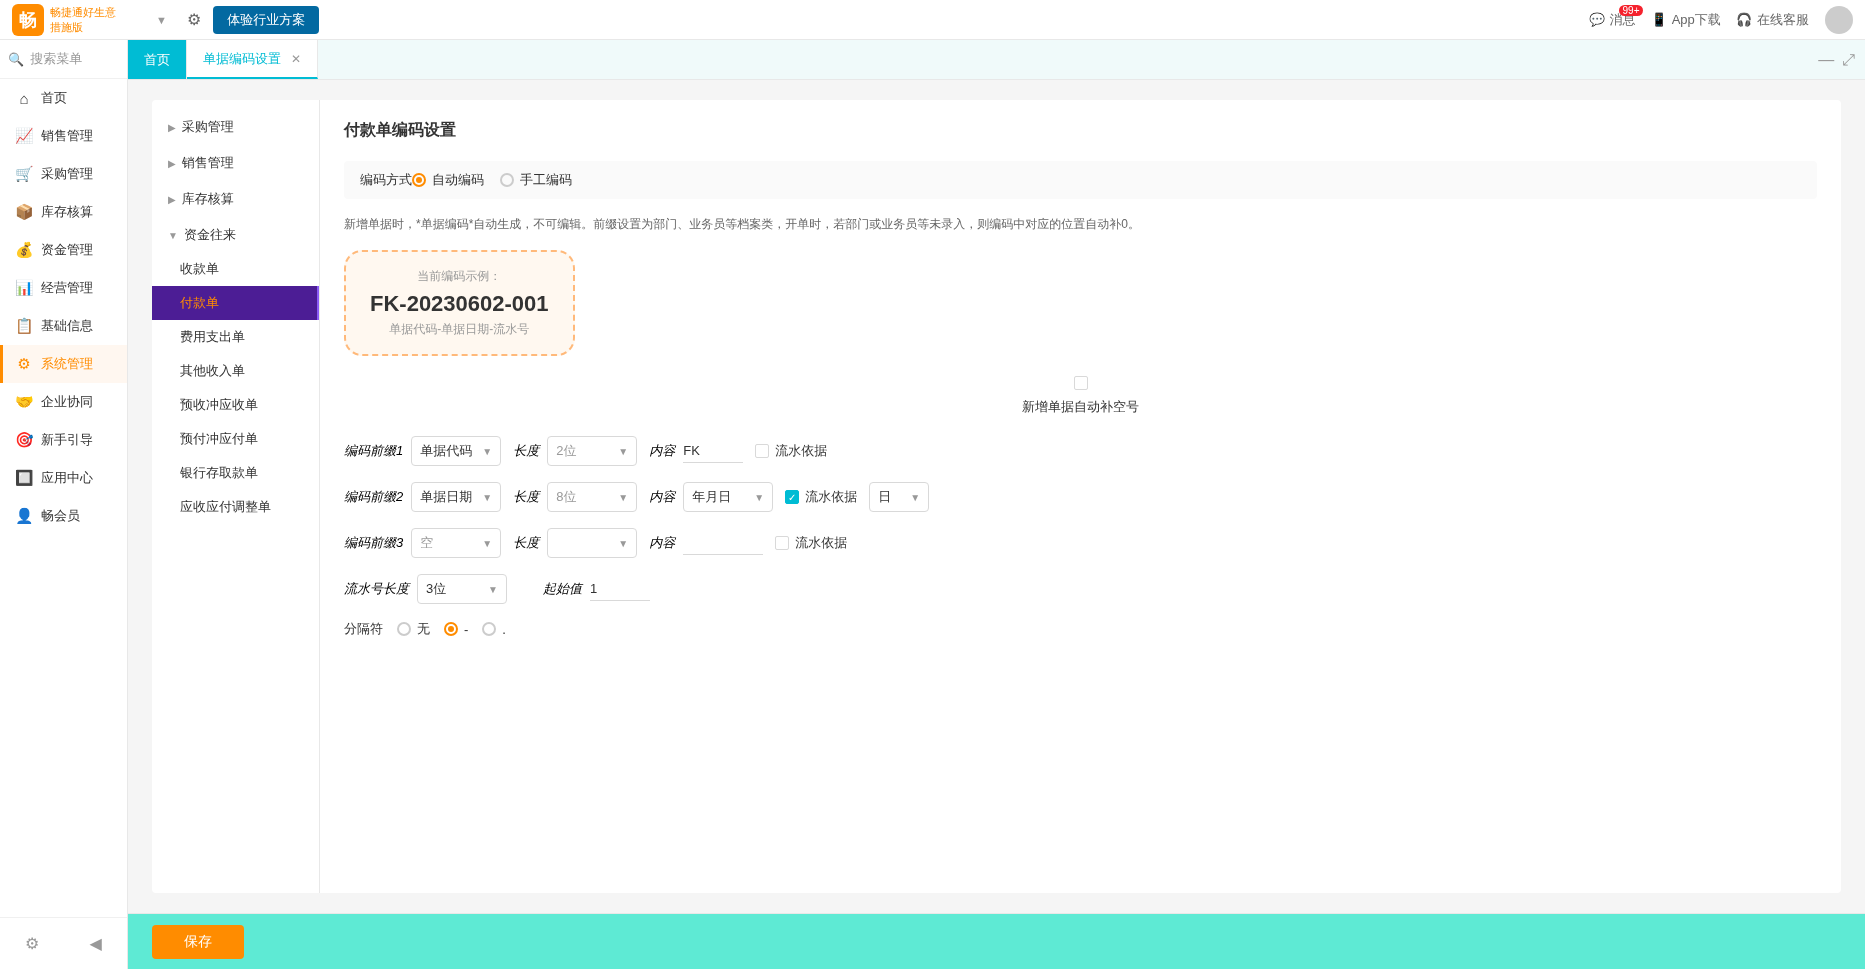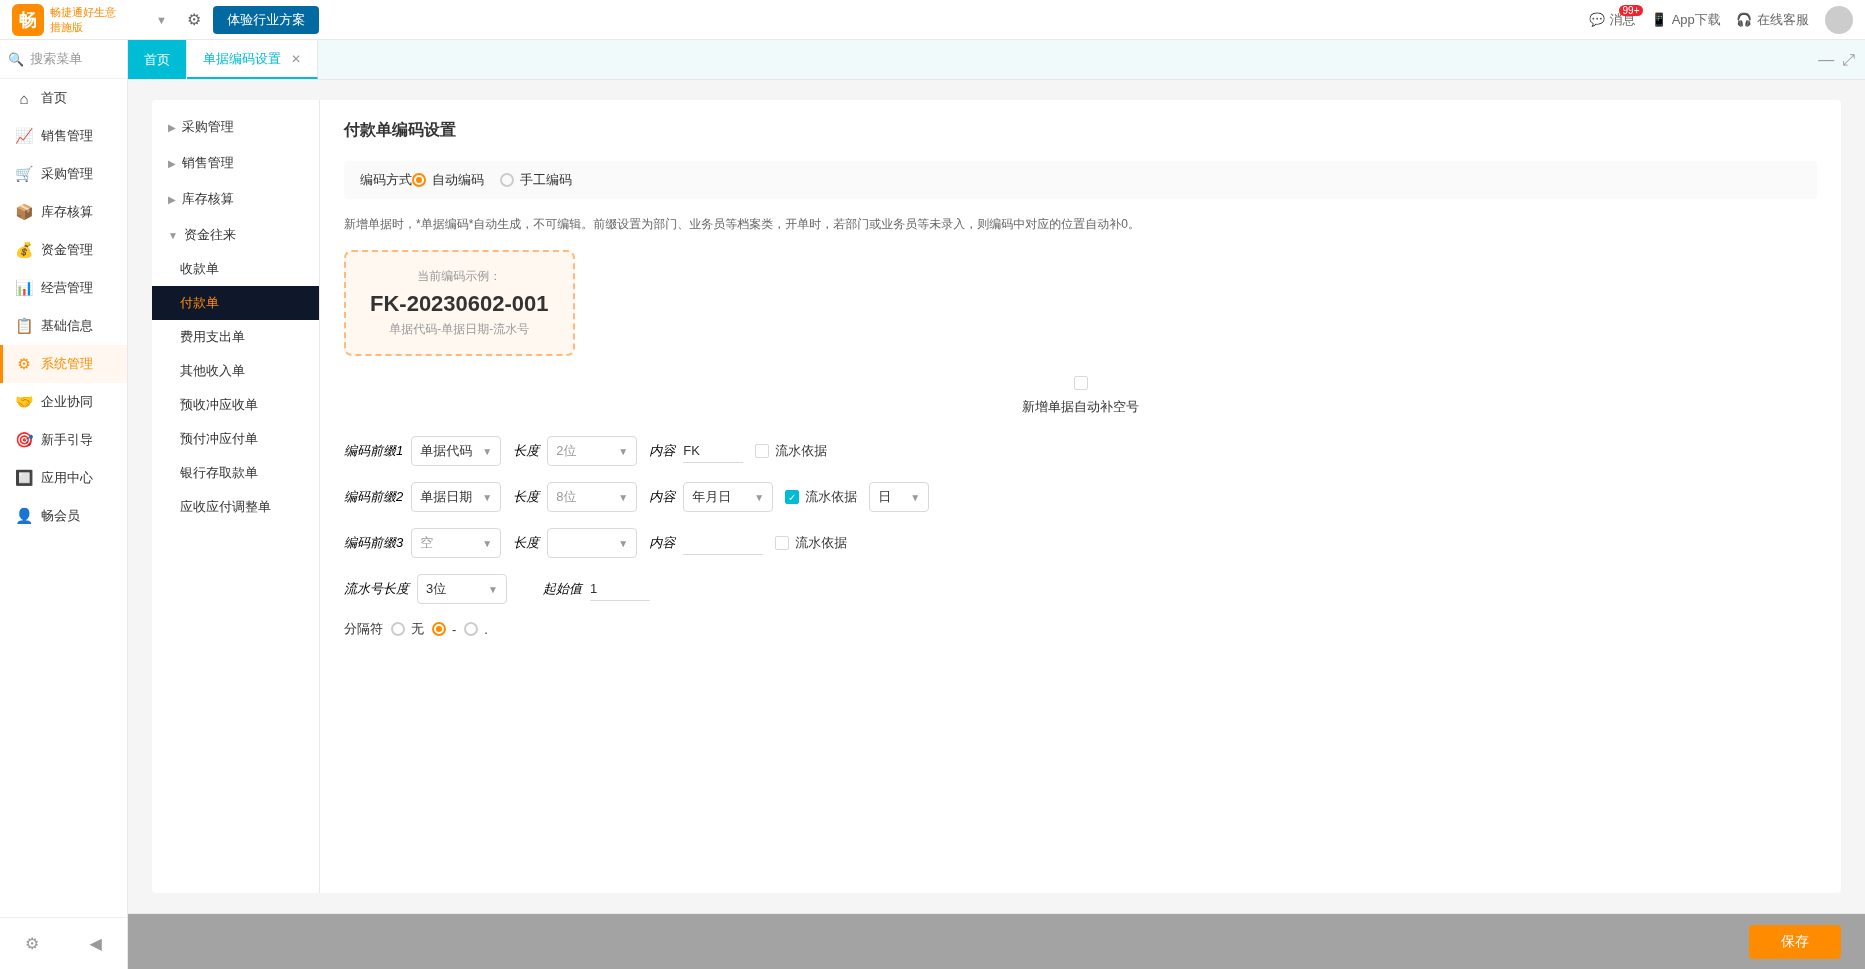--- a/index.html
+++ b/index.html
@@ -48,65 +48,65 @@
 
     
     .inner-layout { display: flex; flex: 1; gap: 0; background: white; border-radius: 4px; overflow: hidden; }
 
     
     .secondary-sidebar { width: 168px; border-right: 1px solid #e8e8e8; padding: 10px 0; flex-shrink: 0; }
     .sec-nav-group { margin-bottom: 2px; }
     .sec-nav-header { display: flex; align-items: center; gap: 6px; padding: 8px 16px; font-size: 13px; color: #333; cursor: pointer; }
     .sec-nav-arrow { font-size: 10px; color: #999; }
     .sec-nav-item { padding: 8px 16px 8px 28px; font-size: 13px; color: #333; cursor: pointer; }
-    .sec-nav-item.active { background: #0f172a; color: #ff8c00; border-right: 2px solid #0f172a; }
+    .sec-nav-item.active { background: #4c1d95; color: #ff8c00; border-right: 2px solid #8b5cf6; }
 
     
     .main-panel { flex: 1; padding: 20px 24px; overflow-y: auto; }
     .panel-title { font-size: 16px; font-weight: bold; color: #333; margin-bottom: 20px; }
 
     
     .encoding-method { display: flex; align-items: center; margin-bottom: 16px; background: #fafafa; padding: 10px 16px; border-radius: 4px; }
     .encoding-label { font-size: 13px; color: #333; }
     .radio-group { display: flex; align-items: center; gap: 16px; }
     .radio-item { display: flex; align-items: center; gap: 6px; cursor: pointer; font-size: 13px; color: #333; }
     .radio-circle { width: 14px; height: 14px; border-radius: 50%; border: 2px solid #ccc; display: inline-flex; align-items: center; justify-content: center; }
     .radio-circle.checked { border-color: #ff8c00; }
     .radio-circle.checked::after { content: ''; width: 6px; height: 6px; background: #ff8c00; border-radius: 50%; }
 
     
     .info-text { font-size: 12px; color: #666; margin-bottom: 16px; line-height: 1.6; }
 
     
-    .code-preview { border: 2px dashed #ffb97a; background: #fff8f0; border-radius: 8px; padding: 16px 24px; display: inline-block; margin-bottom: 20px; min-width: 220px; text-align: center; }
+    .code-preview { border: 2px dashed #ffb97a; background: #fff8f0; border-radius: 18px; padding: 16px 24px; display: inline-block; margin-bottom: 20px; min-width: 220px; text-align: center; }
     .code-preview-label { font-size: 12px; color: #999; margin-bottom: 6px; }
     .code-preview-value { font-size: 22px; font-weight: bold; color: #333; }
     .code-preview-desc { font-size: 12px; color: #999; margin-top: 4px; }
 
     
     .auto-fill-row { display: flex; align-items: center; gap: 8px; margin-bottom: 20px; flex-direction: column; }
     .checkbox-box { width: 14px; height: 14px; border: 1px solid #d9d9d9; border-radius: 2px; display: inline-flex; align-items: center; justify-content: center; cursor: pointer; }
     .checkbox-box.checked { background: #ff8c00; border-color: #ff8c00; color: white; font-size: 10px; }
 
     
     .form-row { display: flex; align-items: center; gap: 12px; margin-bottom: 16px; flex-wrap: wrap; }
     .form-field { display: flex; align-items: center; gap: 8px; }
     .field-label { font-size: 13px; color: #000000; white-space: nowrap; font-style: italic; }
     .field-select { display: flex; align-items: center; gap: 4px; border: 1px solid #d9d9d9; border-radius: 4px; padding: 4px 8px; background: white; cursor: pointer; font-size: 13px; min-width: 90px; height: 30px; }
     .field-select-arrow { color: #999; font-size: 10px; margin-left: auto; }
     .field-input-text { border: none; border-bottom: 1px solid #d9d9d9; padding: 4px 0; font-size: 13px; min-width: 60px; color: #333; outline: none; background: transparent; }
     .checkbox-label-row { display: flex; align-items: center; gap: 6px; }
 
     
-    .separator-row { display: flex; align-items: center; gap: 8px; margin-bottom: 16px; }
+    .separator-row { display: flex; align-items: center; gap: 14px; margin-bottom: 16px; }
     .separator-label { font-size: 13px; color: #333; }
     .radio-option { display: flex; align-items: center; gap: 6px; cursor: pointer; font-size: 13px; }
 
     
-    .bottom-bar { height: 56px; background: #a3a3a3; border-top: 1px solid #e8e8e8; display: flex; align-items: center; justify-content: flex-end; padding: 0 24px; flex-shrink: 0; }
+    .bottom-bar { height: 56px; background: #5eead4; border-top: 1px solid #e8e8e8; display: flex; align-items: center; padding: 0 24px; flex-shrink: 0; }
     .btn-save { background: #ff8c00; color: white; border: none; border-radius: 4px; padding: 8px 32px; font-size: 14px; cursor: pointer; }
     .checkbox-teal { background: #00bcd4; border-color: #00bcd4; }
   </style>
 </head>
 <body>
 
 <div class="top-bar">
   <div class="top-bar-logo">
     <div class="logo-icon">畅</div>
     <div class="logo-text">

